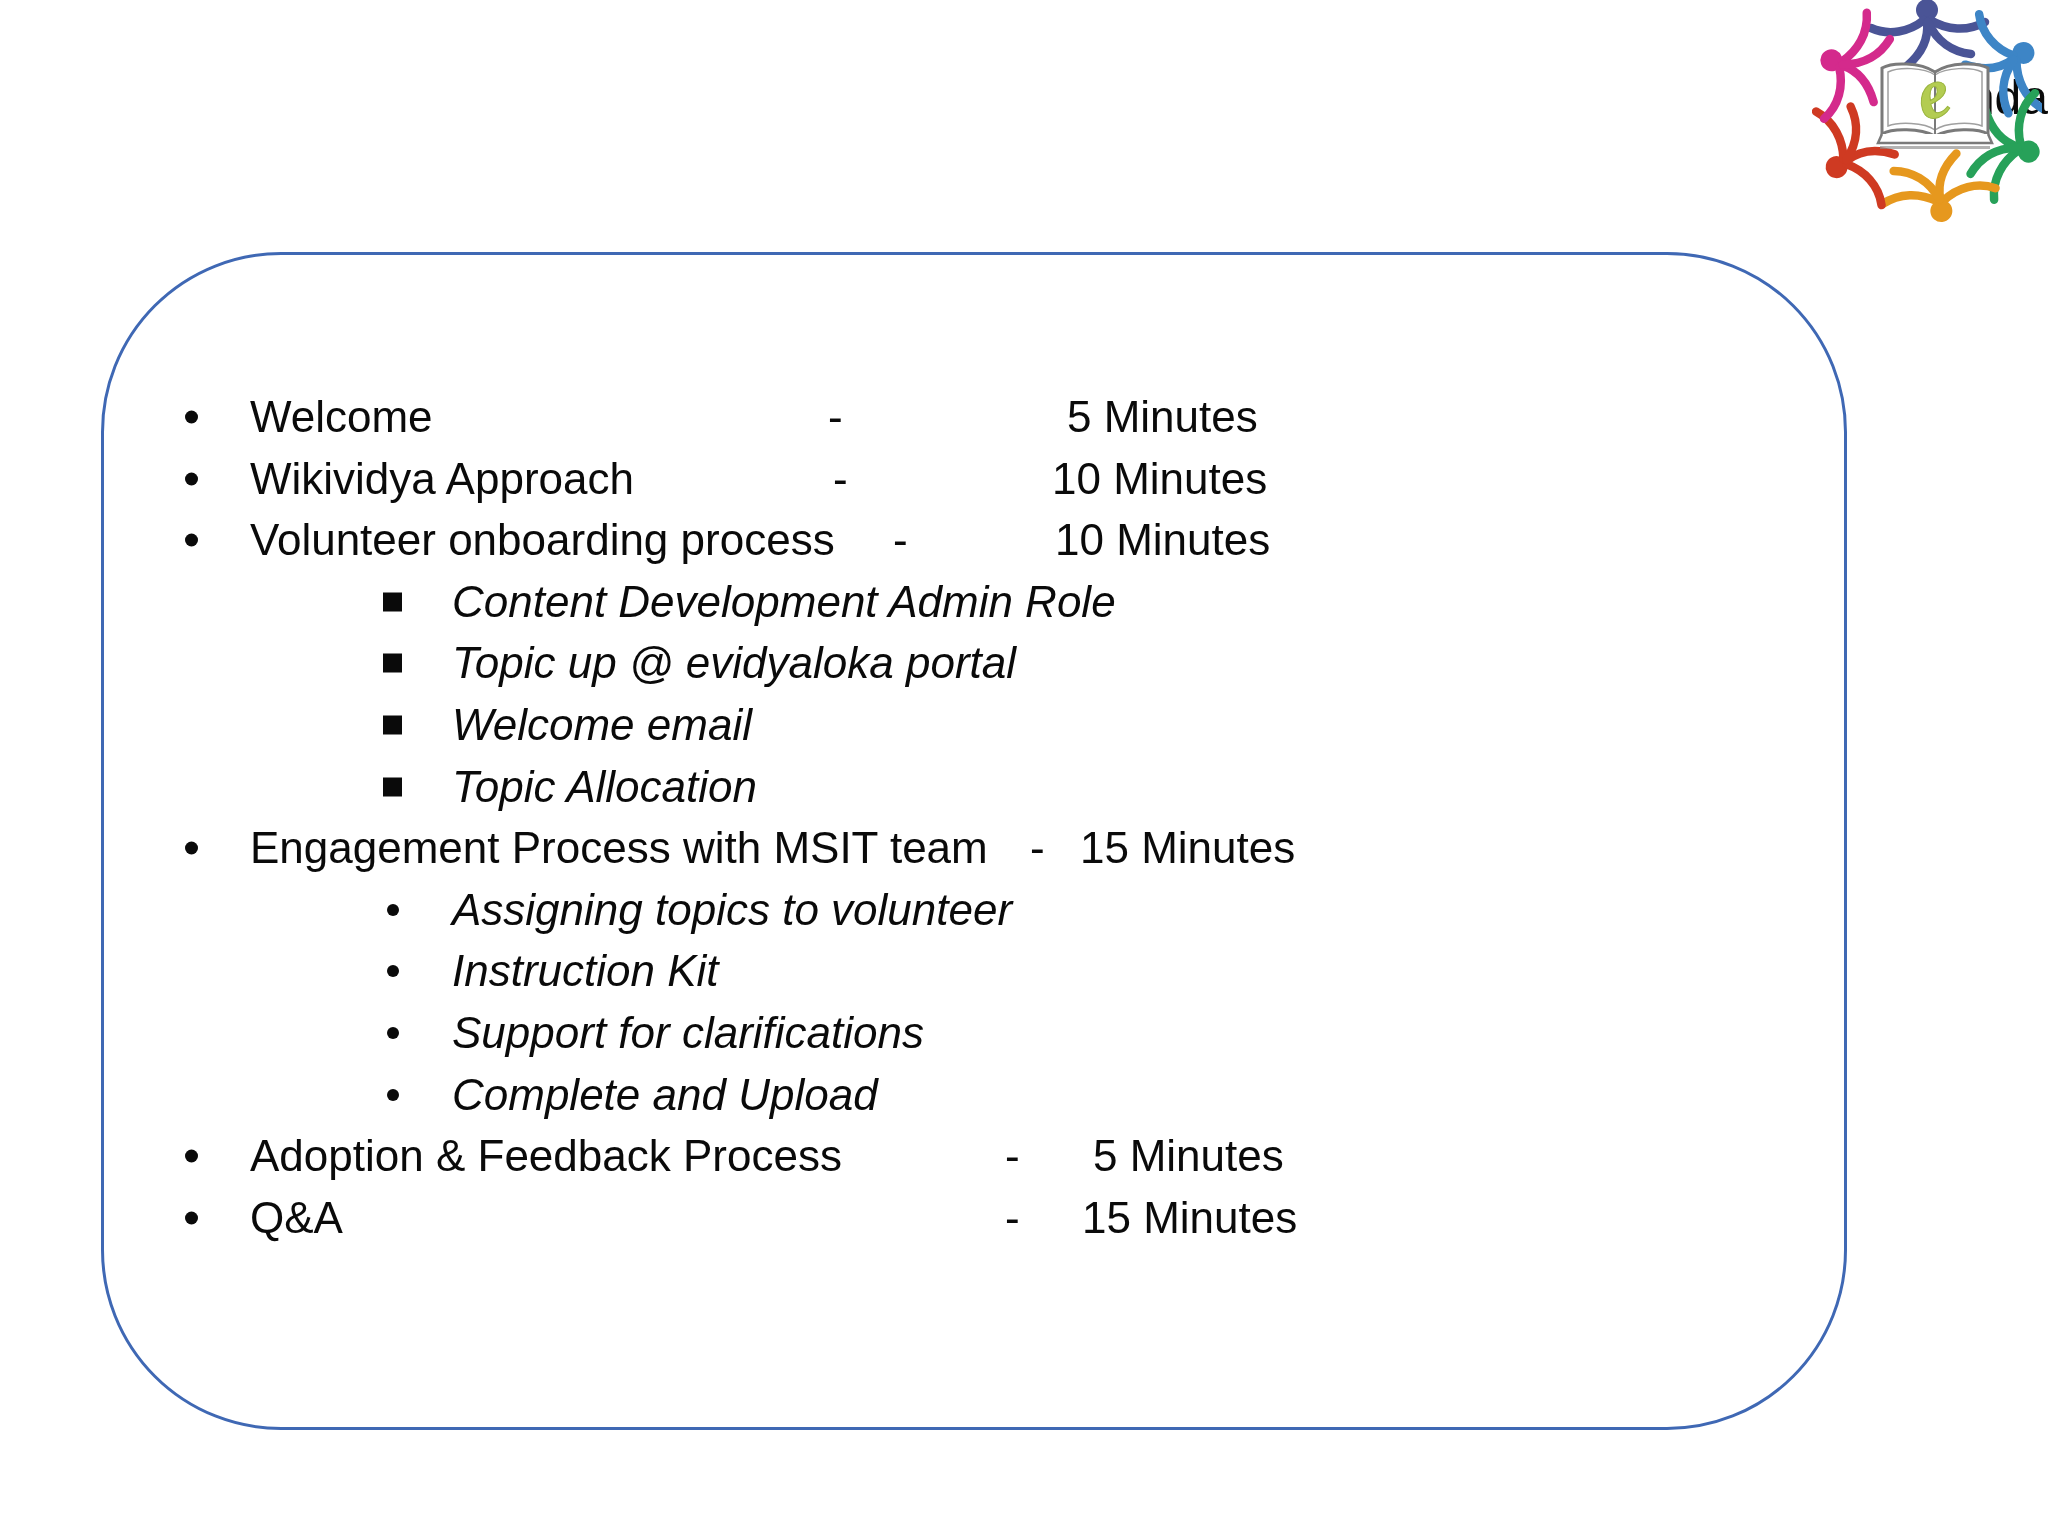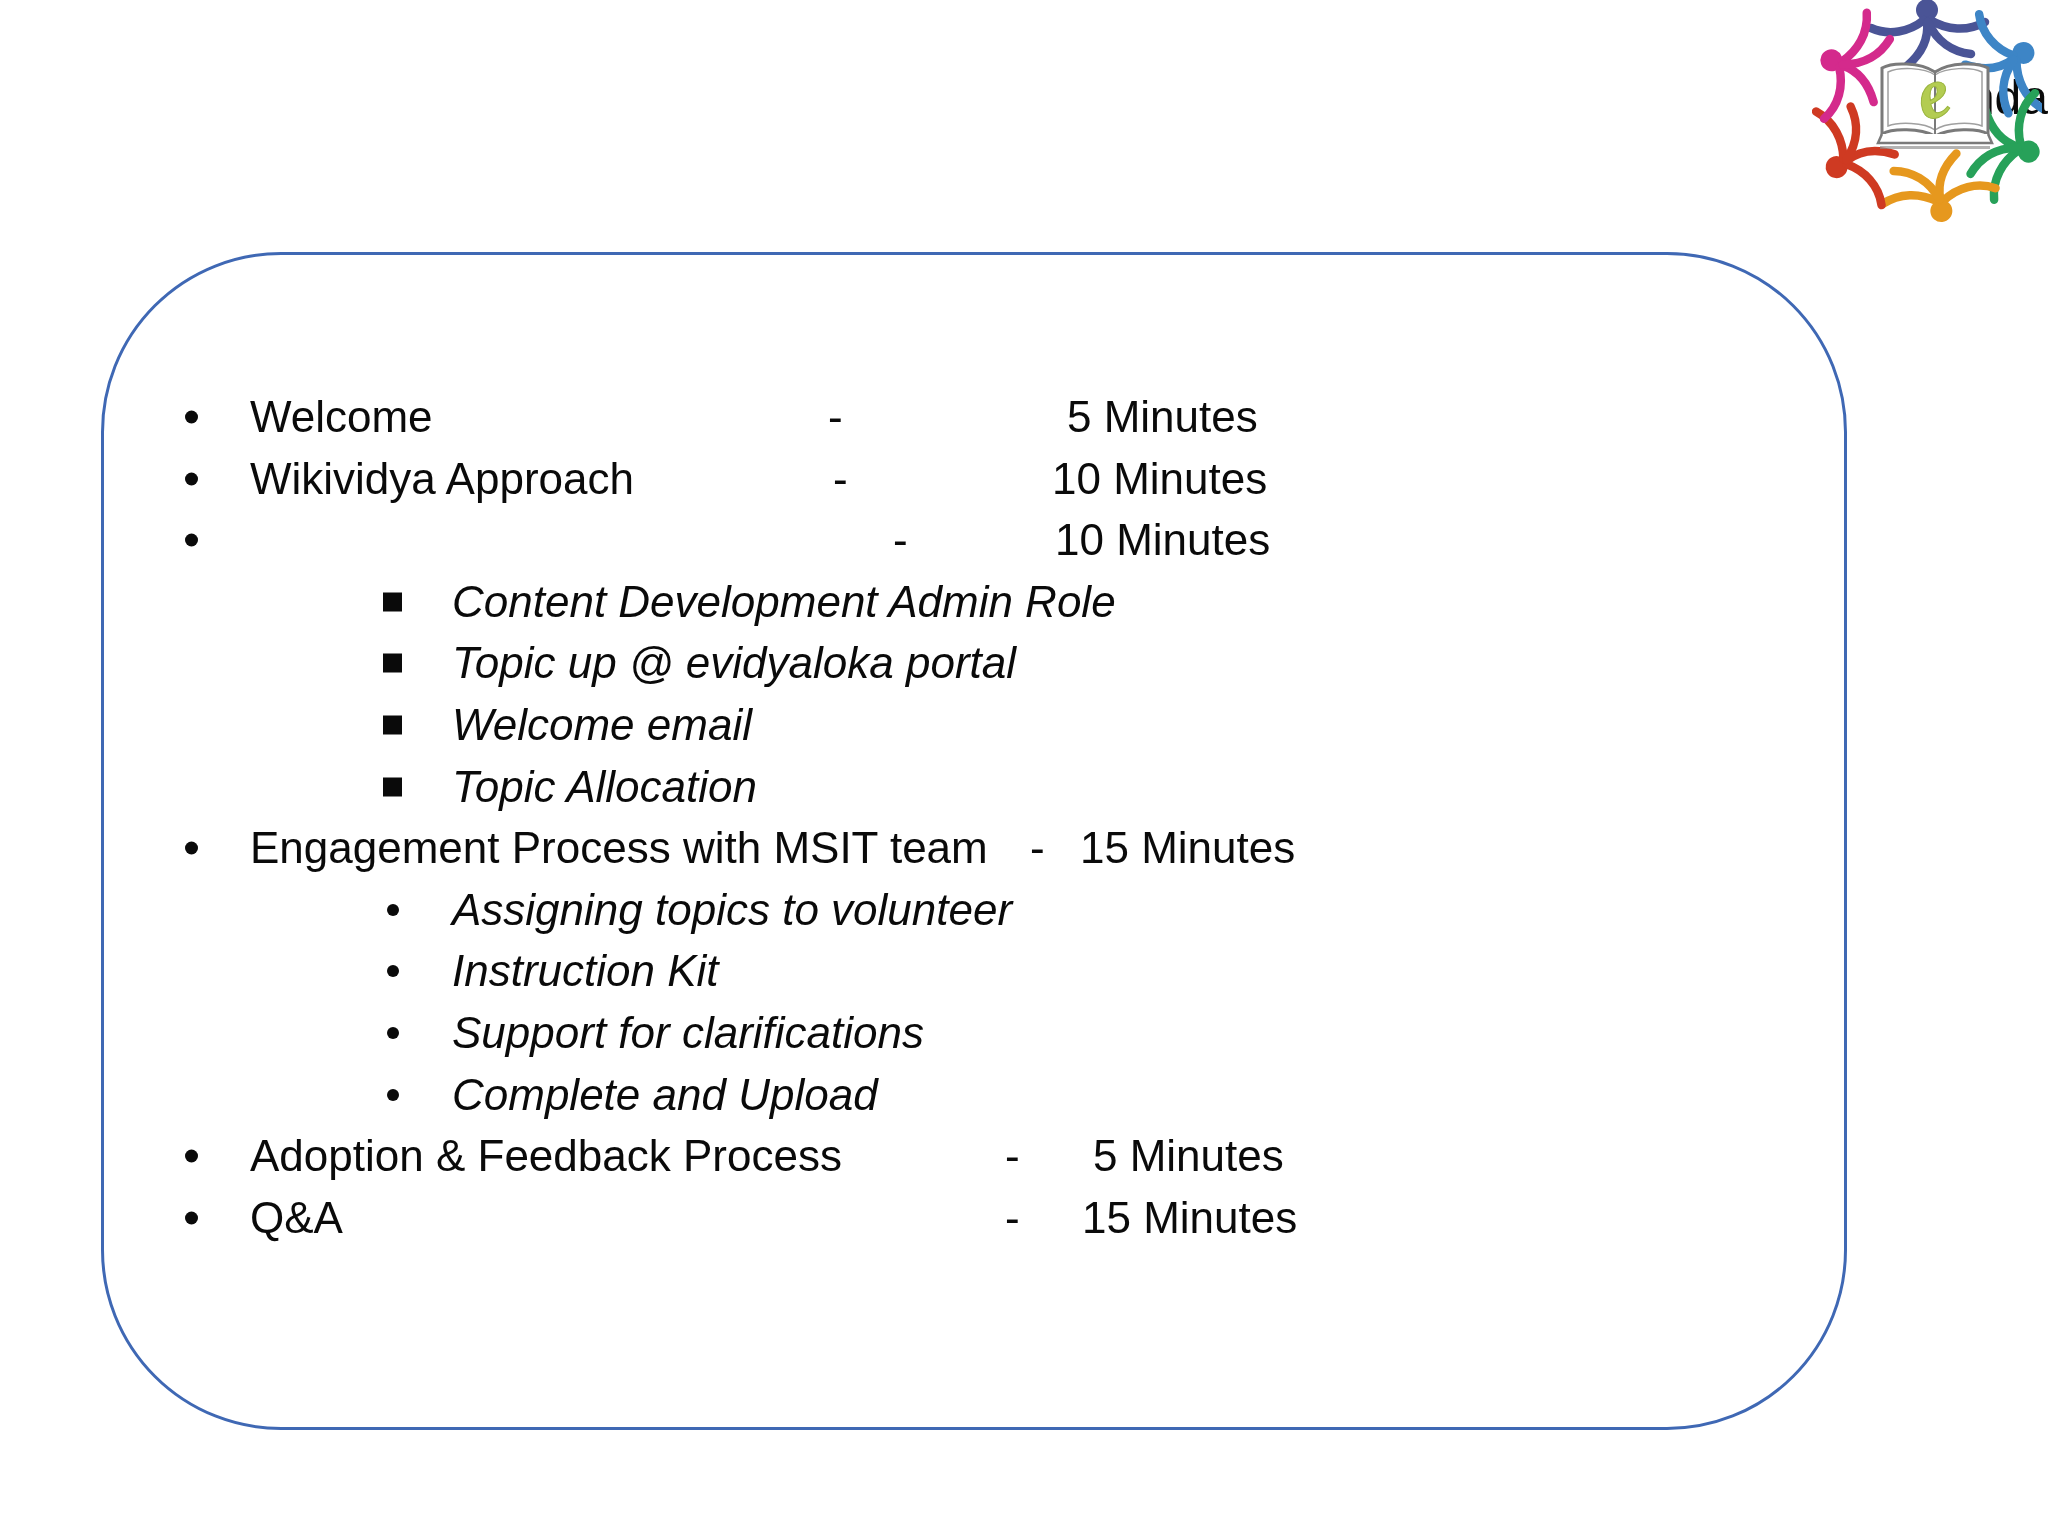--- a/index.html
+++ b/index.html
@@ -108,20 +108,21 @@
 
   <div class="row r-main i1 m1">
     <span class="marker"></span>
     <span class="label">Wikividya Approach</span>
     <span class="dash">-</span>
     <span class="time">10 Minutes</span>
   </div>
 
   <div class="row r-main i2 m2">
     <span class="marker"></span>
+    <span class="label">Volunteer onboarding process</span>
     <span class="dash">-</span>
     <span class="time">10 Minutes</span>
   </div>
 
   <div class="row r-sub-square i3">
     <span class="marker"></span>
     <span class="label">Content Development Admin Role</span>
   </div>
 
   <div class="row r-sub-square i4">

